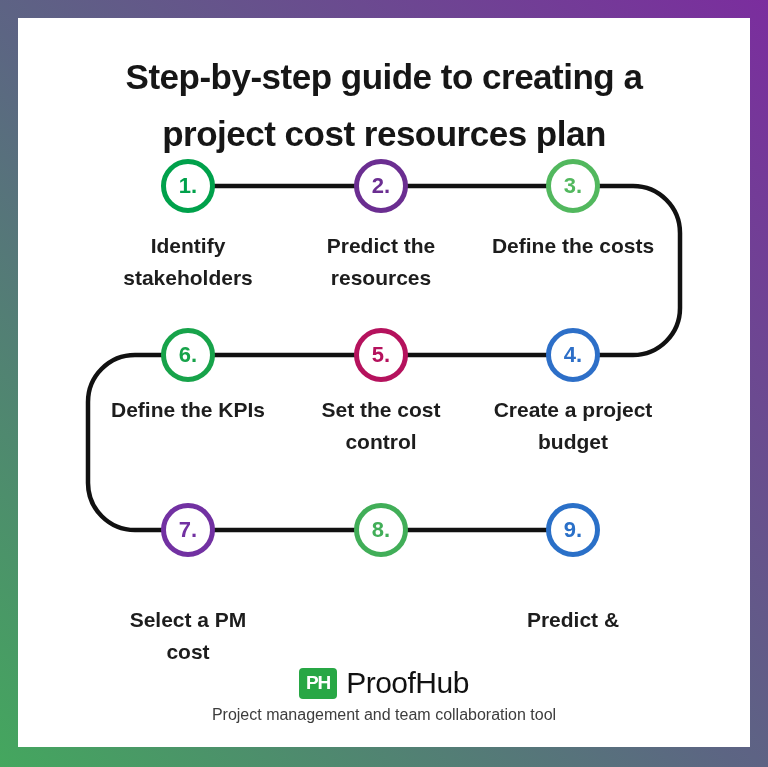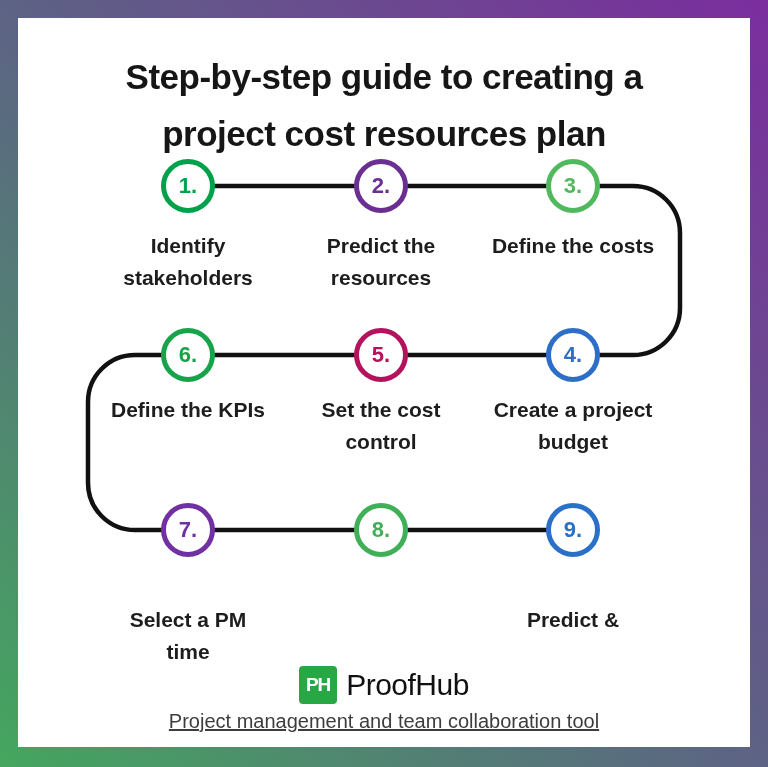--- a/index.html
+++ b/index.html
@@ -41,26 +41,26 @@
   .p-r1c1 .label,.p-r1c2 .label,.p-r1c3 .label{top:44px;}
   .p-r2c1 .label,.p-r2c2 .label,.p-r2c3 .label{top:39px;}
   .p-r3c1 .label,.p-r3c2 .label,.p-r3c3 .label{top:38px;margin-top:36px;}
   .p-r1c3 .label,.p-r2c3 .label,.p-r3c3 .label{width:250px;left:-125px;text-align:center;}
   .footer{
     position:absolute;left:0;right:0;top:666px;
     display:flex;flex-direction:column;align-items:center;gap:6px;
   }
   .brand-row{display:flex;align-items:center;gap:9px;}
   .brand-badge{
-    width:38px;height:38px;border-radius:4px;background:#28a745;
+    width:38px;height:31px;border-radius:4px;background:#28a745;
     display:flex;align-items:center;justify-content:center;
     color:#ffffff;font-weight:800;font-size:19px;letter-spacing:-1px;
   }
   .brand-name{font-weight:400;font-size:30px;color:#111111;letter-spacing:-0.5px;}
-  .tagline{font-size:20px;color:#3d3d3d;font-weight:400;text-decoration:underline;}
+  .tagline{font-size:16px;color:#3d3d3d;font-weight:400;}
 </style>
 </head>
 <body>
 
 <div class="frame">
   <div class="canvas">
 
     <div class="title">
       <div>Step-by-step guide to creating a</div>
       <div>project cost resources plan</div>
@@ -124,21 +124,21 @@
         <div class="l2">budget</div>
       </div>
   </div>
 
   <div class="step p-r3c1">
     <div class="circle" style="border-color: rgb(114, 49, 162); color: rgb(114, 49, 162);">
         <span>7.</span>
       </div>
     <div class="label">
         <div class="l1">Select a PM</div>
-        <div class="l2">time</div>
+        <div class="l2">cost</div>
       </div>
   </div>
   <div class="step p-r3c2">
     <div class="circle" style="border-color: rgb(65, 174, 88); color: rgb(65, 174, 88);">
         <span>8.</span>
       </div>
     <div class="label">
       </div>
   </div>
   <div class="step p-r3c3">

